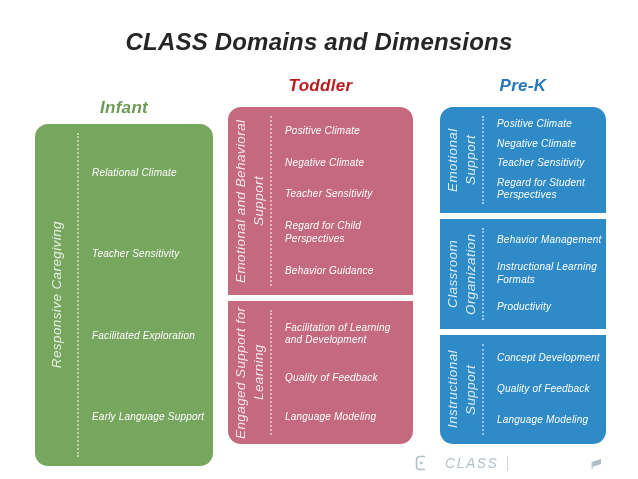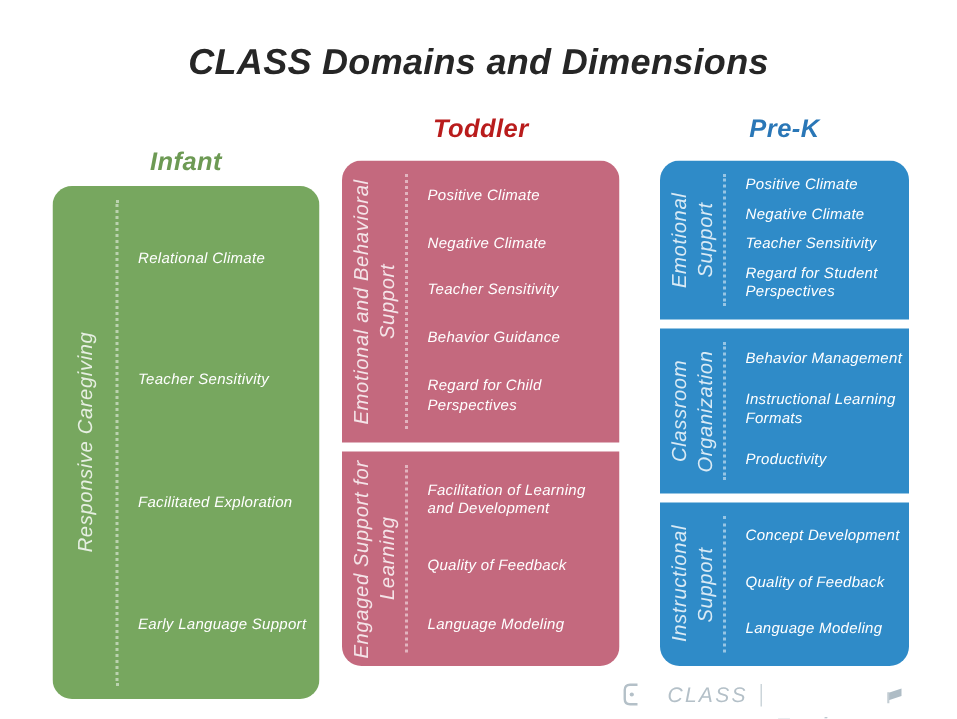--- a/index.html
+++ b/index.html
@@ -103,22 +103,22 @@
     <div class="col-header">Toddler</div>
     <div class="col-body">
       <section class="block block-1">
         <div class="domain">
           <span class="domain-text">Emotional and Behavioral Support</span>
         </div>
         <div class="dims">
           <div class="dim">Positive Climate</div>
           <div class="dim">Negative Climate</div>
           <div class="dim">Teacher Sensitivity</div>
+          <div class="dim">Regard for Child Perspectives</div>
           <div class="dim">Behavior Guidance</div>
-          <div class="dim">Regard for Child Perspectives</div>
         </div>
       </section>
       <section class="block block-2">
         <div class="domain">
           <span class="domain-text">Engaged Support for Learning</span>
         </div>
         <div class="dims">
           <div class="dim">Facilitation of Learning and Development</div>
           <div class="dim">Quality of Feedback</div>
           <div class="dim">Language Modeling</div>

